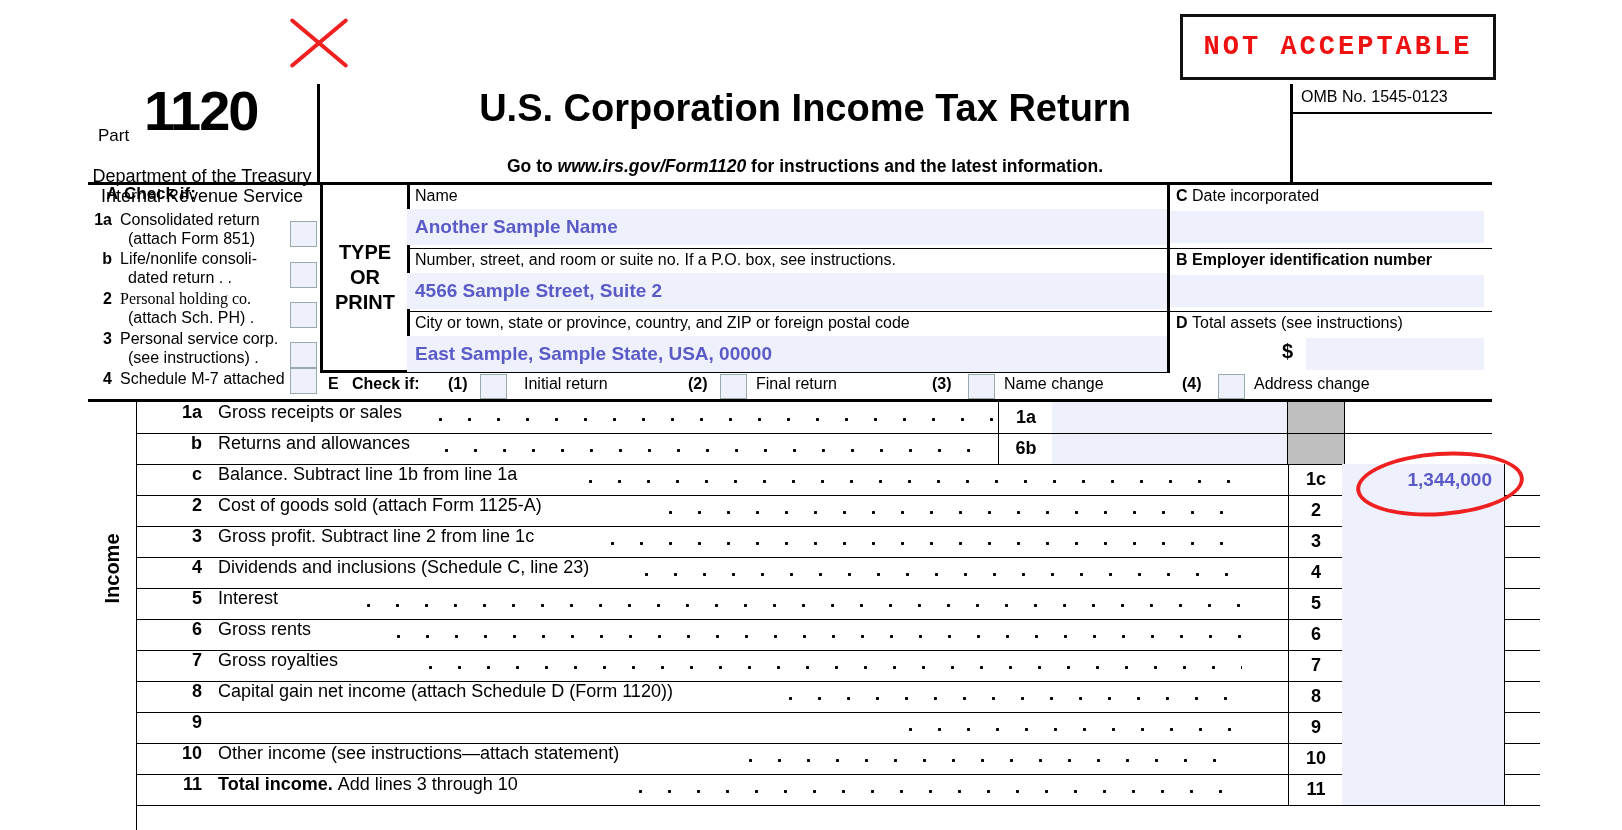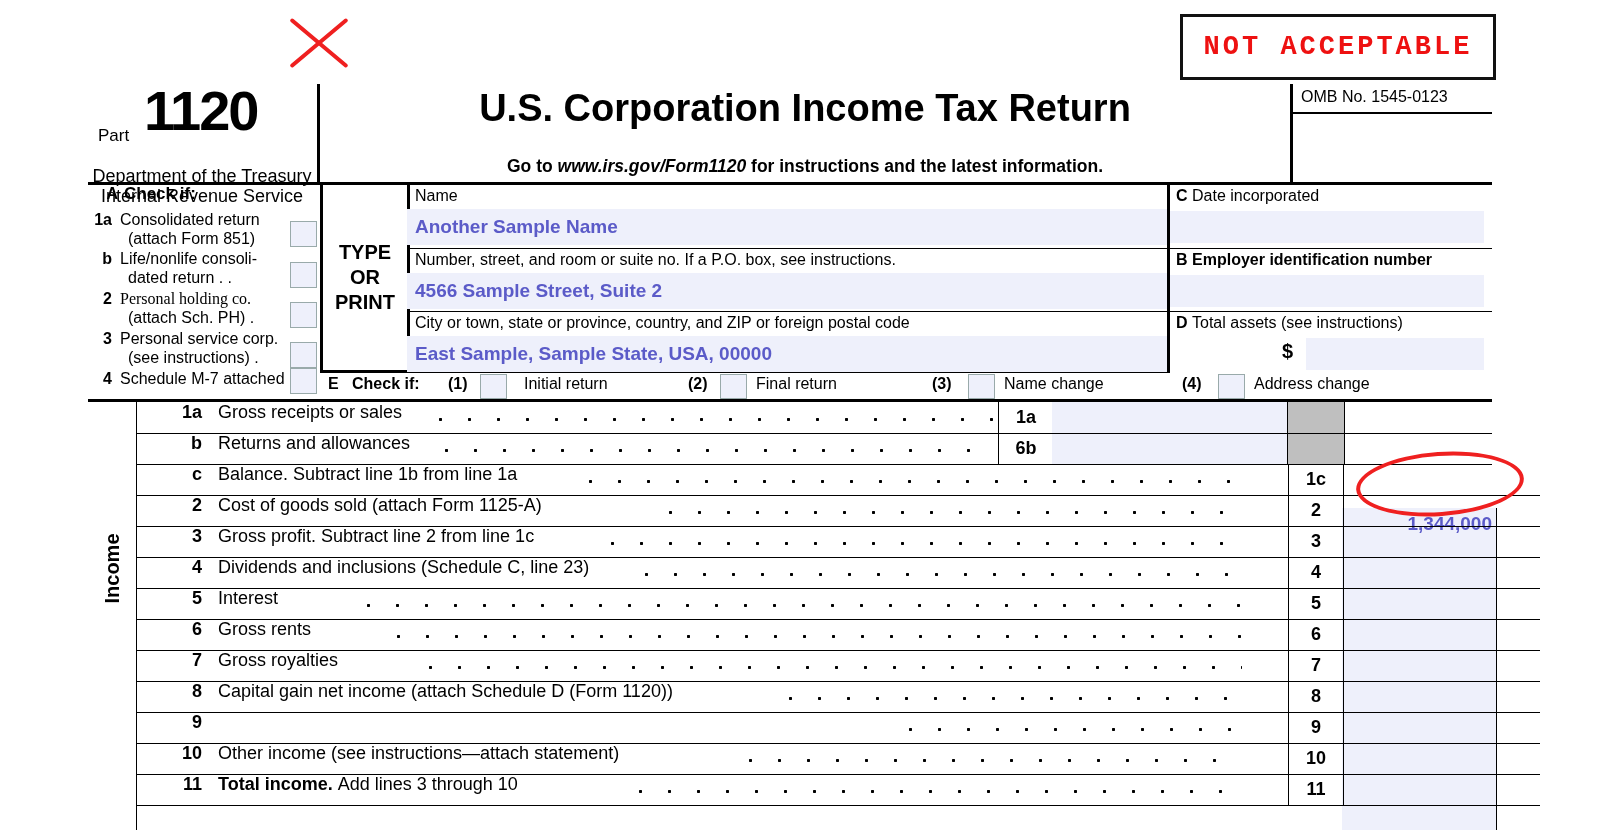--- a/index.html
+++ b/index.html
@@ -86,21 +86,21 @@
            font-size:20px;font-weight:bold;transform:rotate(-90deg);}
   .irow{position:absolute;left:48px;height:31px;border-bottom:1.5px solid #000;font-size:18px;}
   .inum{position:absolute;left:0;width:66px;text-align:right;font-weight:bold;}
   .itxt{position:absolute;left:82px;white-space:nowrap;}
   .leader{position:absolute;top:16px;height:3px;
           background-image:radial-gradient(circle,#000 1.4px,transparent 1.5px);
           background-size:29px 3px;background-repeat:repeat-x;}
   .amtn{position:absolute;width:54px;height:100%;border-left:1.5px solid #000;border-right:1.5px solid #000;
         text-align:center;font-weight:bold;font-size:18px;line-height:31px;}
   .amtc{position:absolute;right:0;height:100%;background:#eef0fb;border-right:1.5px solid #000;
-        text-align:right;padding-right:4px;font-size:19px;line-height:31px;margin-top:44px;}
+        text-align:right;padding-right:12px;font-size:19px;line-height:31px;}
   .sub{position:absolute;height:31px;border-bottom:1.5px solid #000;}
   .subn{position:absolute;left:0;width:54px;height:100%;border-left:1.5px solid #000;border-right:1.5px solid #000;
         text-align:center;font-weight:bold;font-size:18px;line-height:31px;}
   .subc{position:absolute;left:54px;height:100%;background:#eef0fb;border-right:1.5px solid #000;}
   #gray{position:absolute;background:#bfbfbf;border-right:1.5px solid #000;}
 </style>
 </head>
 <body>
 
 <div id="page">

